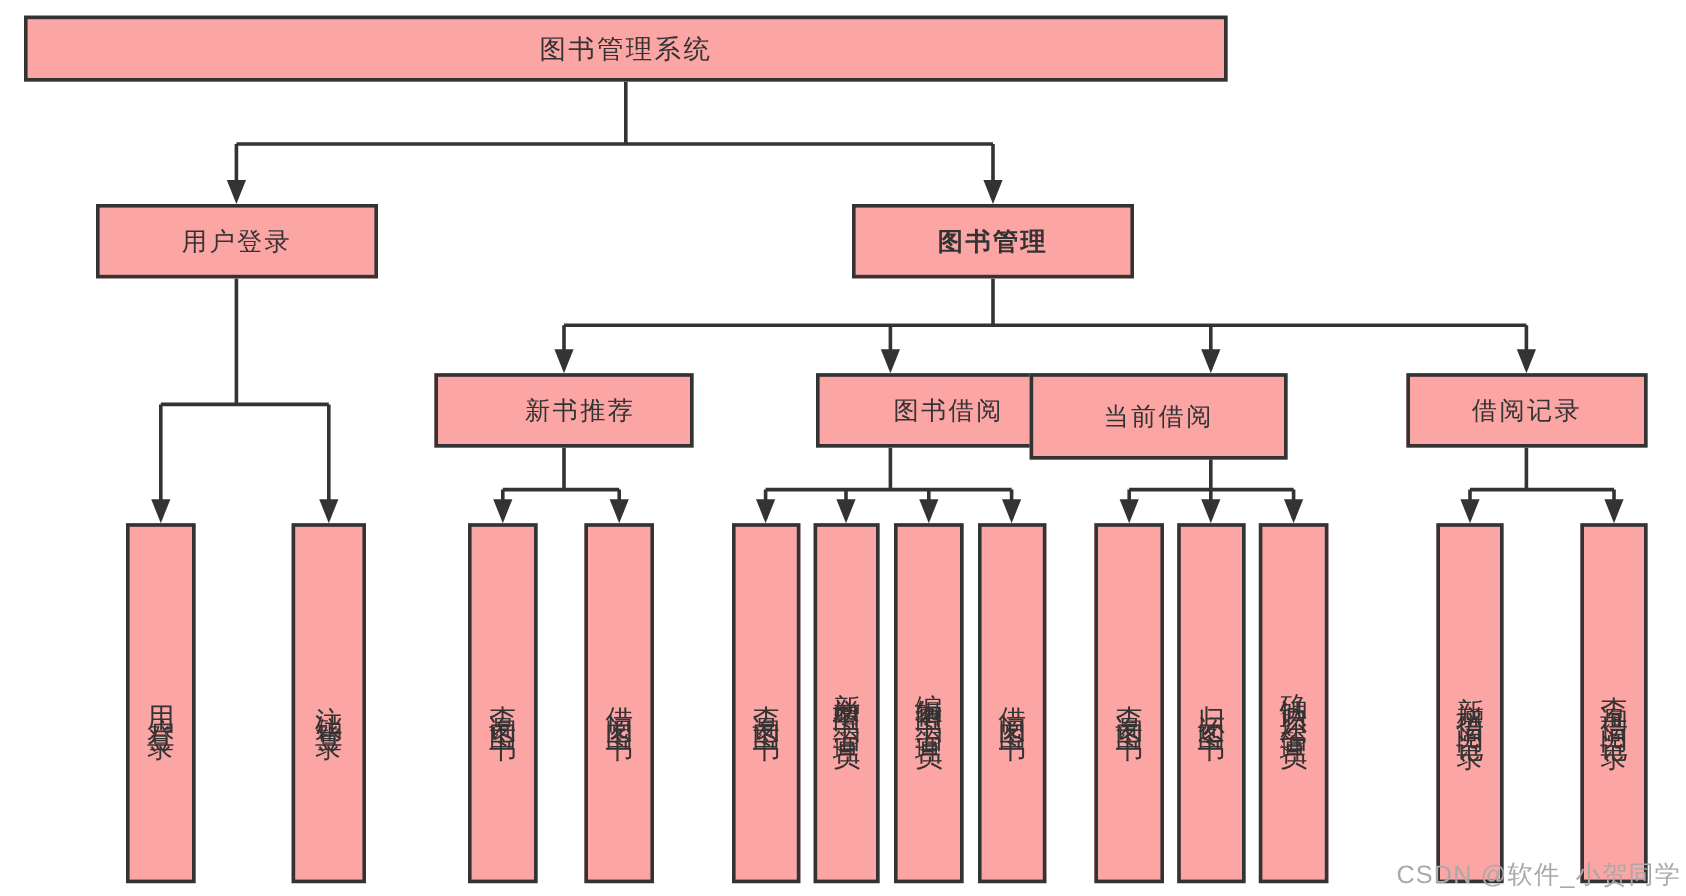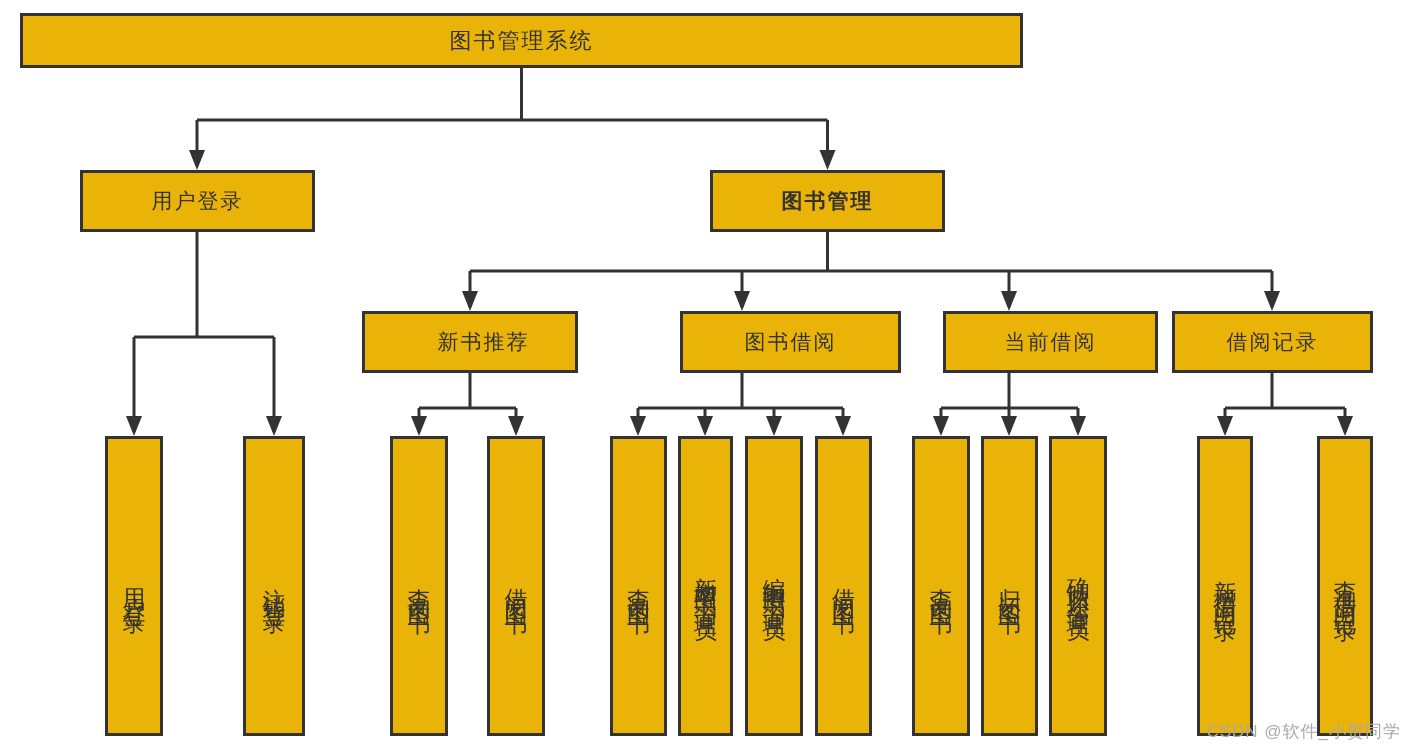--- a/index.html
+++ b/index.html
@@ -8,35 +8,35 @@
     font-family:"Liberation Sans","DejaVu Sans",sans-serif;
     color:var(--text,#333);
     overflow:hidden;
   }
   .edges{position:absolute;left:0;top:0;width:1405px;height:747px;color:var(--line,#333);}
   .edges path{stroke:currentColor;stroke-width:3;fill:none;}
   .edges polygon{fill:currentColor;stroke:none;}
   .node{
     position:absolute;box-sizing:border-box;
     border:3px solid var(--line,#333);
-    background:#eab308;
+    background:#fca5a5;
     display:flex;align-items:center;justify-content:center;
     text-align:left;
   }
   .h-node{font-size:21px;letter-spacing:2px;}
   .root-node{font-size:22px;}
   .v-node{
     writing-mode:vertical-rl;
     font-size:23px;
     letter-spacing:8px;
     line-height:1;
   }
   .watermark{
     position:absolute;right:4px;bottom:4px;
-    font-size:17px;color:var(--wm,#a9a9a9);
+    font-size:21px;color:var(--wm,#a9a9a9);
     letter-spacing:1px;white-space:nowrap;
   }
 </style>
 </head>
 <body>
 
 <div class="canvas">
 
   <svg class="edges" width="1405" height="747" viewBox="0 0 1405 747" aria-hidden="true">
 
@@ -74,21 +74,21 @@
     <polygon points="1337,416 1353,416 1345,436"></polygon>
   </svg>
 
   <div class="node h-node root-node" style="left:20px;top:13px;width:1003px;height:55px;">图书管理系统</div>
 
   <div class="node h-node" style="left:80px;top:170px;width:235px;height:62px;">用户登录</div>
   <div class="node h-node" style="left:710px;top:170px;width:235px;height:62px;font-weight:bold;">图书管理</div>
 
   <div class="node h-node" style="left:362px;top:311px;width:216px;height:62px;padding-left:27px;">新书推荐</div>
   <div class="node h-node" style="left:632px;top:311px;width:221px;height:62px;margin-left:48px;">图书借阅</div>
-  <div class="node h-node" style="left:943px;top:311px;width:215px;height:62px;">当前借阅</div>
+  <div class="node h-node" style="left:858px;top:311px;width:215px;height:72px;">当前借阅</div>
   <div class="node h-node" style="left:1172px;top:311px;width:201px;height:62px;">借阅记录</div>
 
   <div class="node v-node" style="left:105px;top:436px;width:58px;height:300px;">用户登录</div>
   <div class="node v-node" style="left:243px;top:436px;width:62px;height:300px;">注销登录</div>
 
   <div class="node v-node" style="left:390px;top:436px;width:58px;height:300px;">查询图书</div>
   <div class="node v-node" style="left:487px;top:436px;width:58px;height:300px;">借阅图书</div>
 
   <div class="node v-node" style="left:610px;top:436px;width:57px;height:300px;">查询图书</div>
   <div class="node v-node" style="left:678px;top:436px;width:55px;height:300px;letter-spacing:6px;">新增图书（管理员）</div>

